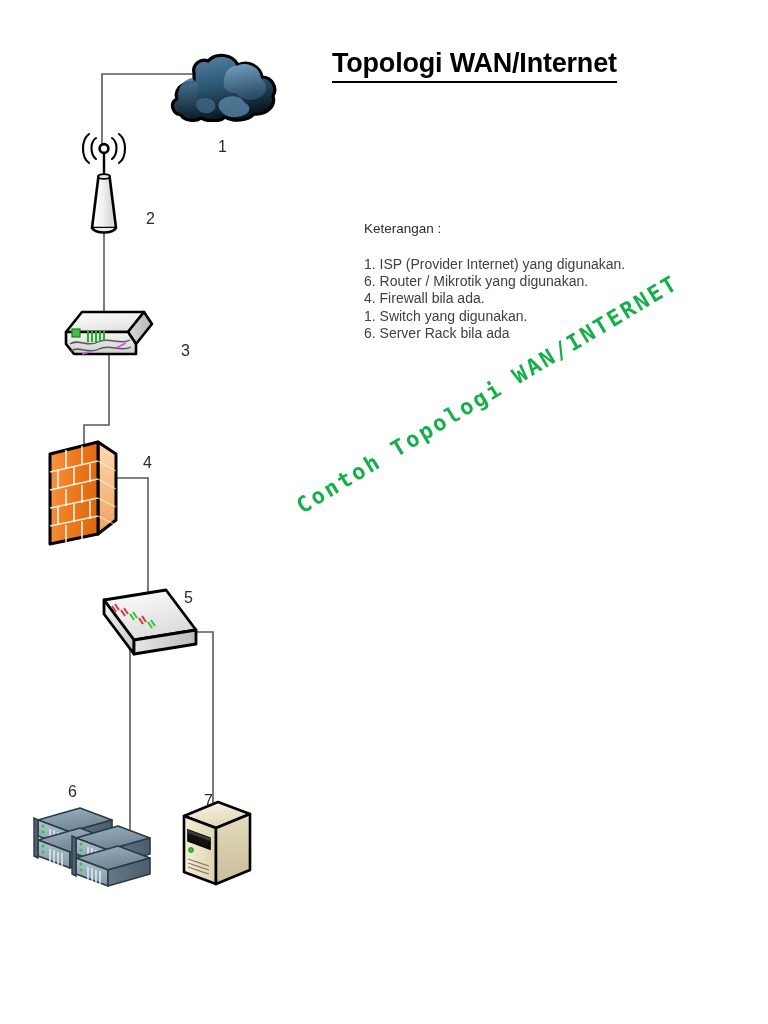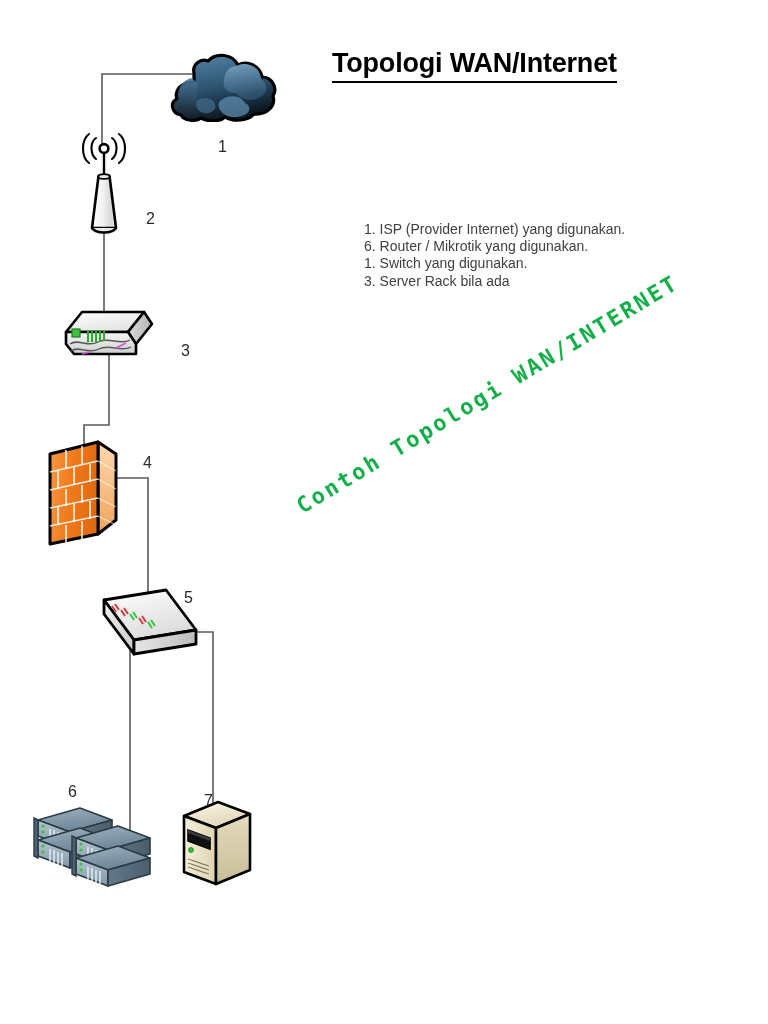--- a/index.html
+++ b/index.html
@@ -83,24 +83,26 @@
   }
 </style>
 </head>
 <body>
 
 <div id="page">
 
   <div id="title">Topologi WAN/Internet</div>
 
   <div id="legend">
+    <div id="legend-heading">Keterangan :</div>
     <div class="legend-item">1. ISP (Provider Internet) yang digunakan.</div>
     <div class="legend-item">6. Router / Mikrotik yang digunakan.</div>
+    <div class="legend-item">4. Firewall bila ada.</div>
     <div class="legend-item">1. Switch yang digunakan.</div>
-    <div class="legend-item">3. Server Rack bila ada</div>
+    <div class="legend-item">6. Server Rack bila ada</div>
   </div>
 
   <div id="watermark">Contoh Topologi  WAN/INTERNET</div>
 
   <svg id="links" viewBox="0 0 768 1024" xmlns="http://www.w3.org/2000/svg">
     <g fill="none" stroke="#595959" stroke-width="1.6">
 
       <path d="M 222 74 L 102 74 L 102 146"></path>
 
       <path d="M 104 160 L 104 348"></path>

